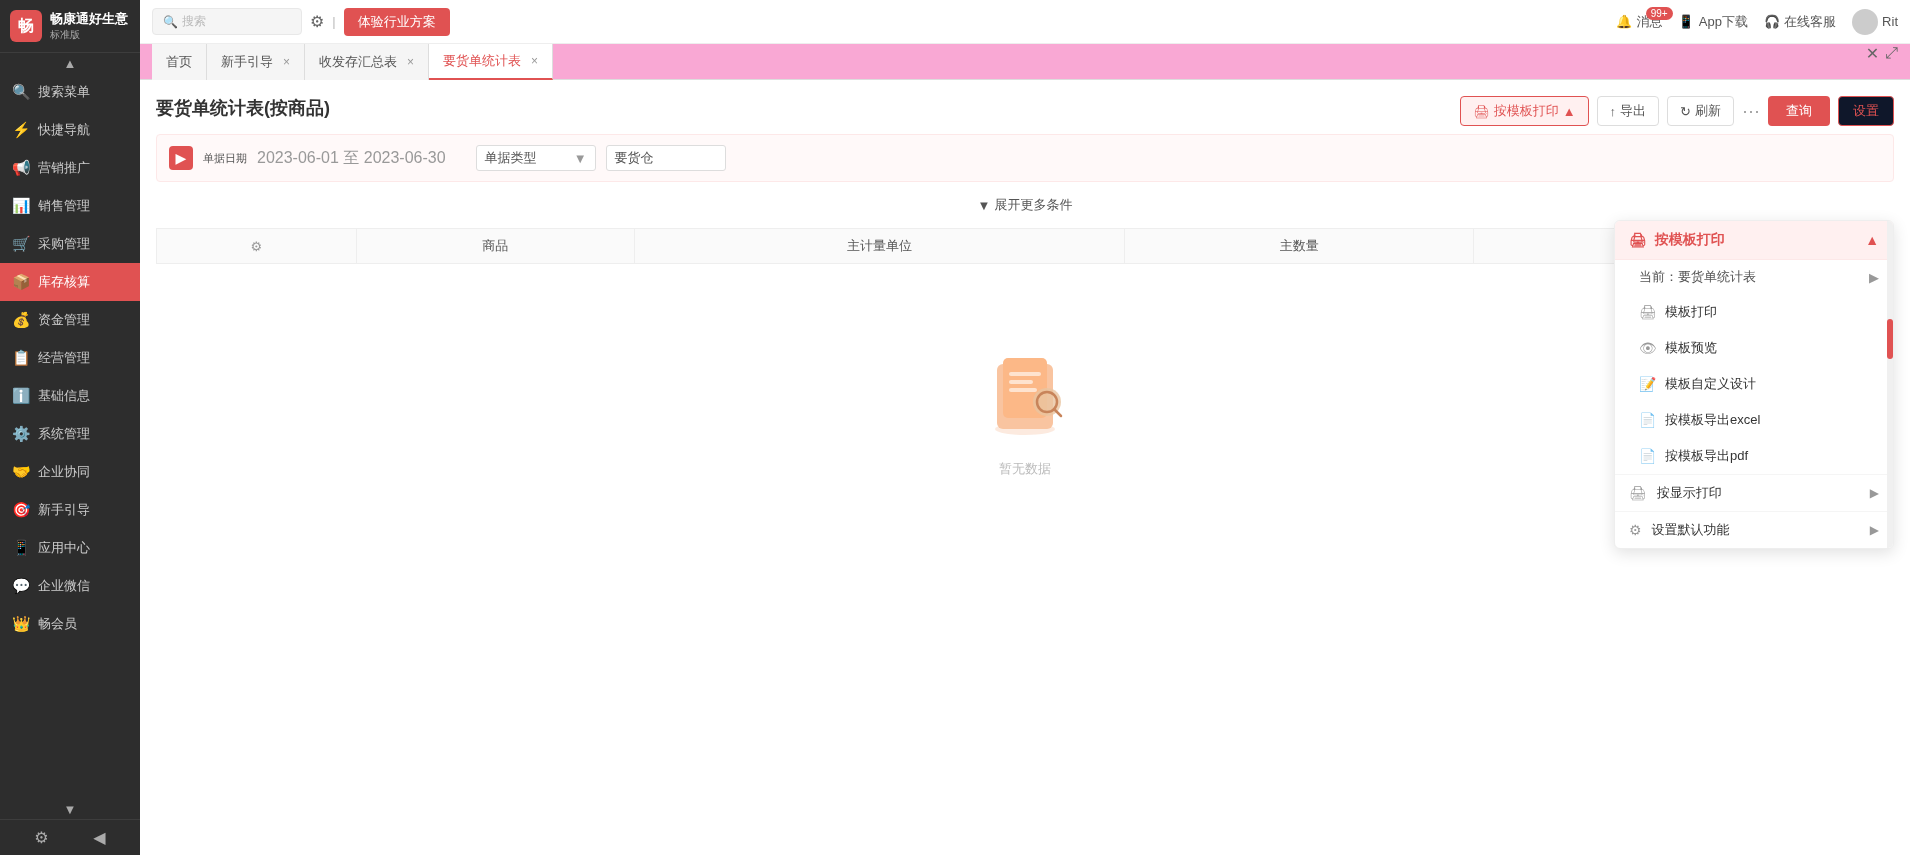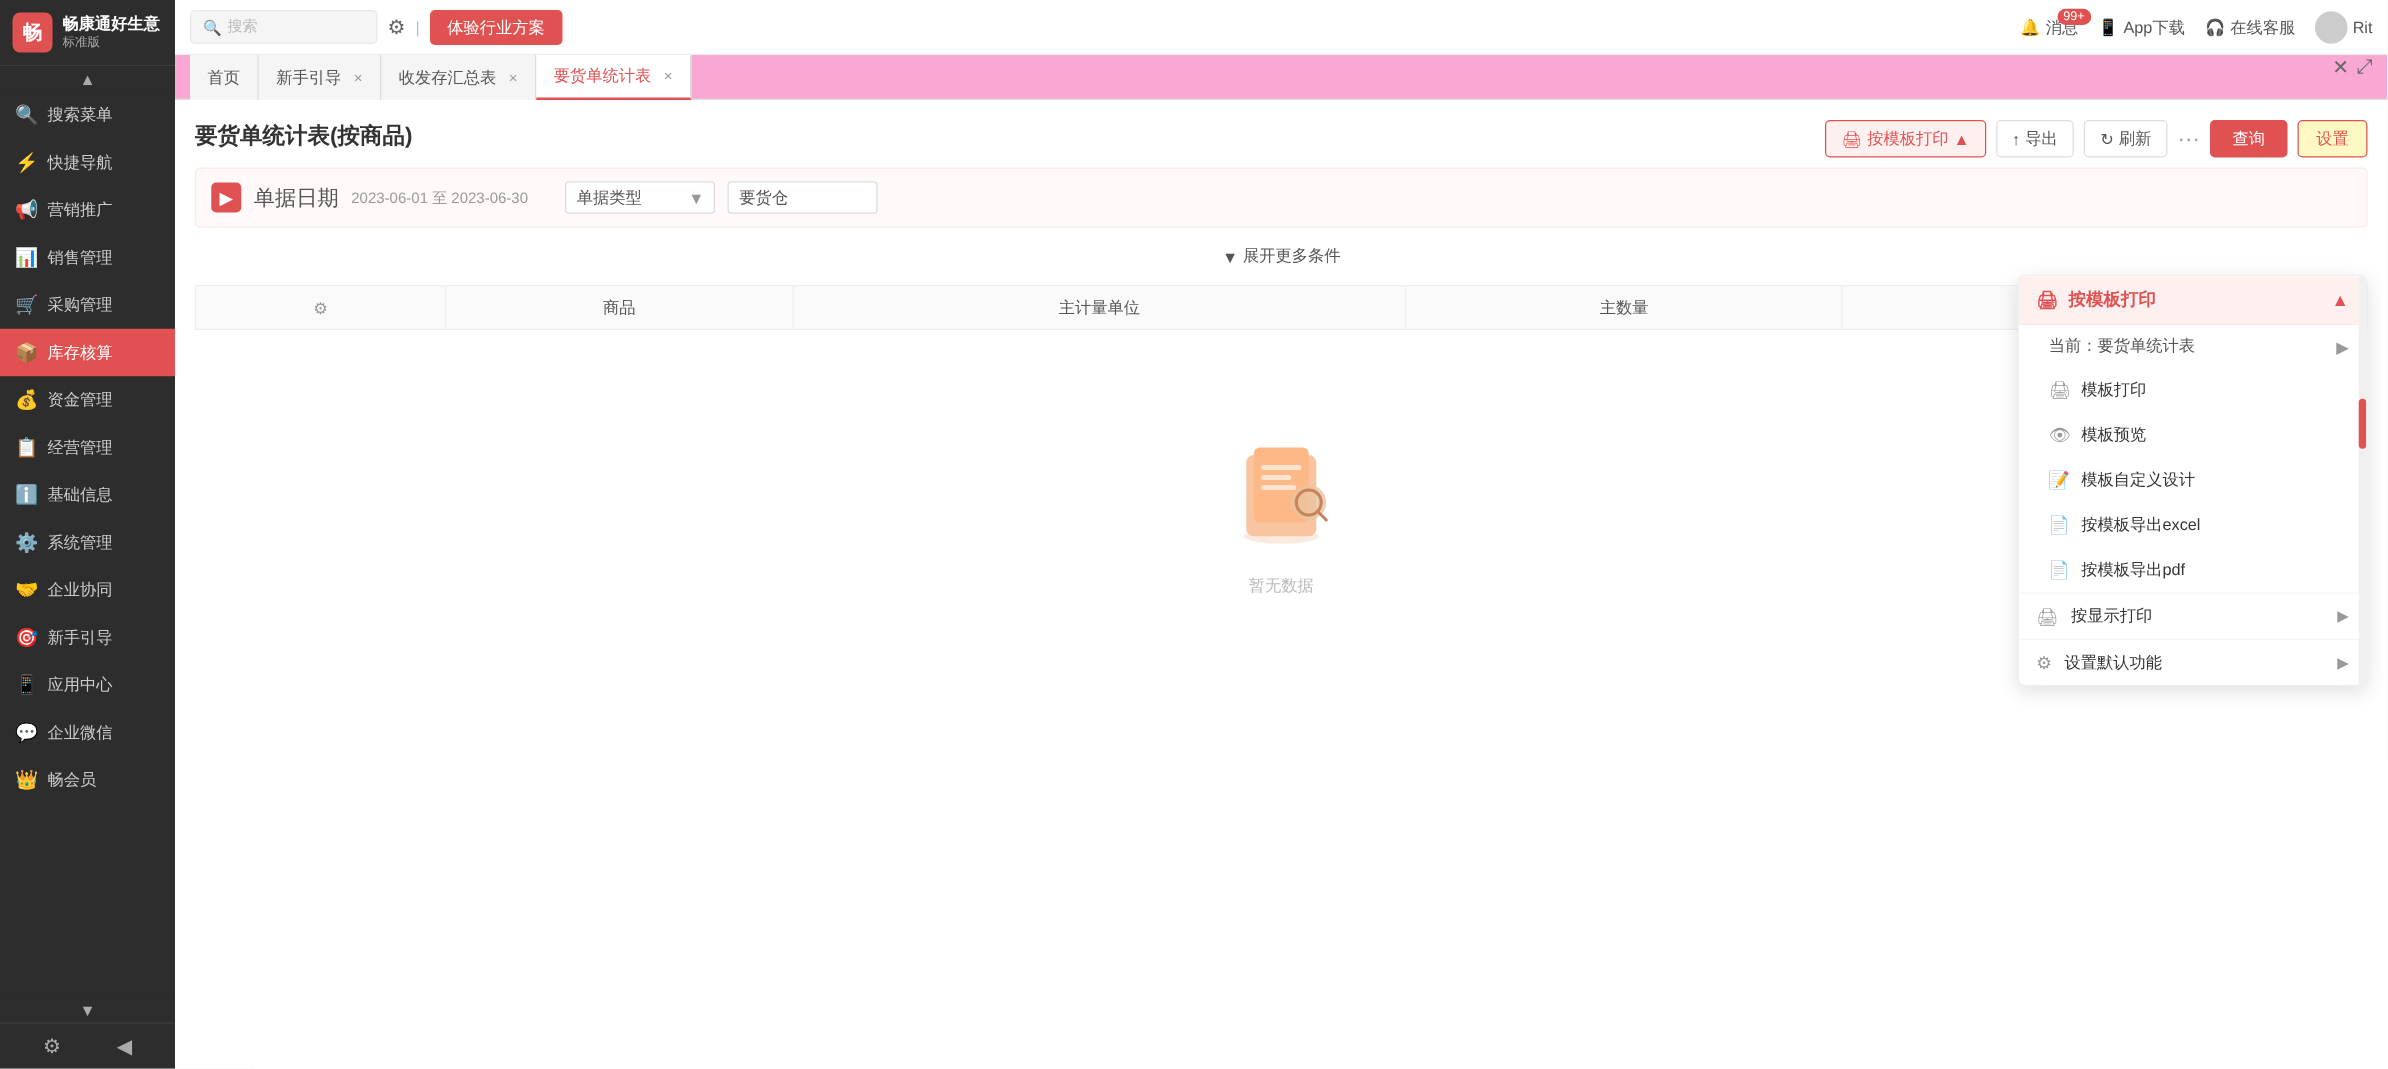--- a/index.html
+++ b/index.html
@@ -166,37 +166,37 @@
       margin-bottom: 10px;
       flex-wrap: wrap;
     }
     .filter-arrow {
       width: 24px; height: 24px;
       background: #e05252; color: #fff;
       border-radius: 4px;
       display: flex; align-items: center; justify-content: center;
       cursor: pointer; font-size: 14px;
     }
-    .filter-label { color: #555; font-size: 17px; white-space: nowrap; text-align: center; }
+    .filter-label { color: #555; font-size: 11px; white-space: nowrap; text-align: center; }
     .filter-date-btns { display: flex; gap: 4px; }
     .date-btn {
       padding: 3px 8px;
       border: 1px solid #ddd;
       border-radius: 3px;
       background: #fff;
       color: #555;
       cursor: pointer;
       font-size: 12px;
     }
     .date-btn.active {
       background: #e05252;
       color: #fff;
       border-color: #e05252;
     }
-    .date-range { color: #999; font-size: 12px; }
+    .date-range { color: #999; font-size: 16px; }
     .filter-select {
       display: flex; align-items: center; gap: 4px;
       border: 1px solid #ddd;
       border-radius: 3px;
       padding: 3px 8px;
       background: #fff;
       color: #555;
       cursor: pointer;
       min-width: 120px;
     }
@@ -270,21 +270,21 @@
       color: #fff;
       border: none;
       border-radius: 4px;
       padding: 6px 18px;
       cursor: pointer;
       font-size: 13px;
     }
     .settings-btn {
       border: 1px solid #e05252;
       color: #e05252;
-      background: #fef9c3;
+      background: #0f172a;
       border-radius: 4px;
       padding: 5px 14px;
       cursor: pointer;
       font-size: 13px;
     }
     .more-btn {
       color: #999; cursor: pointer; font-size: 18px;
       border: none; background: none;
     }
 

